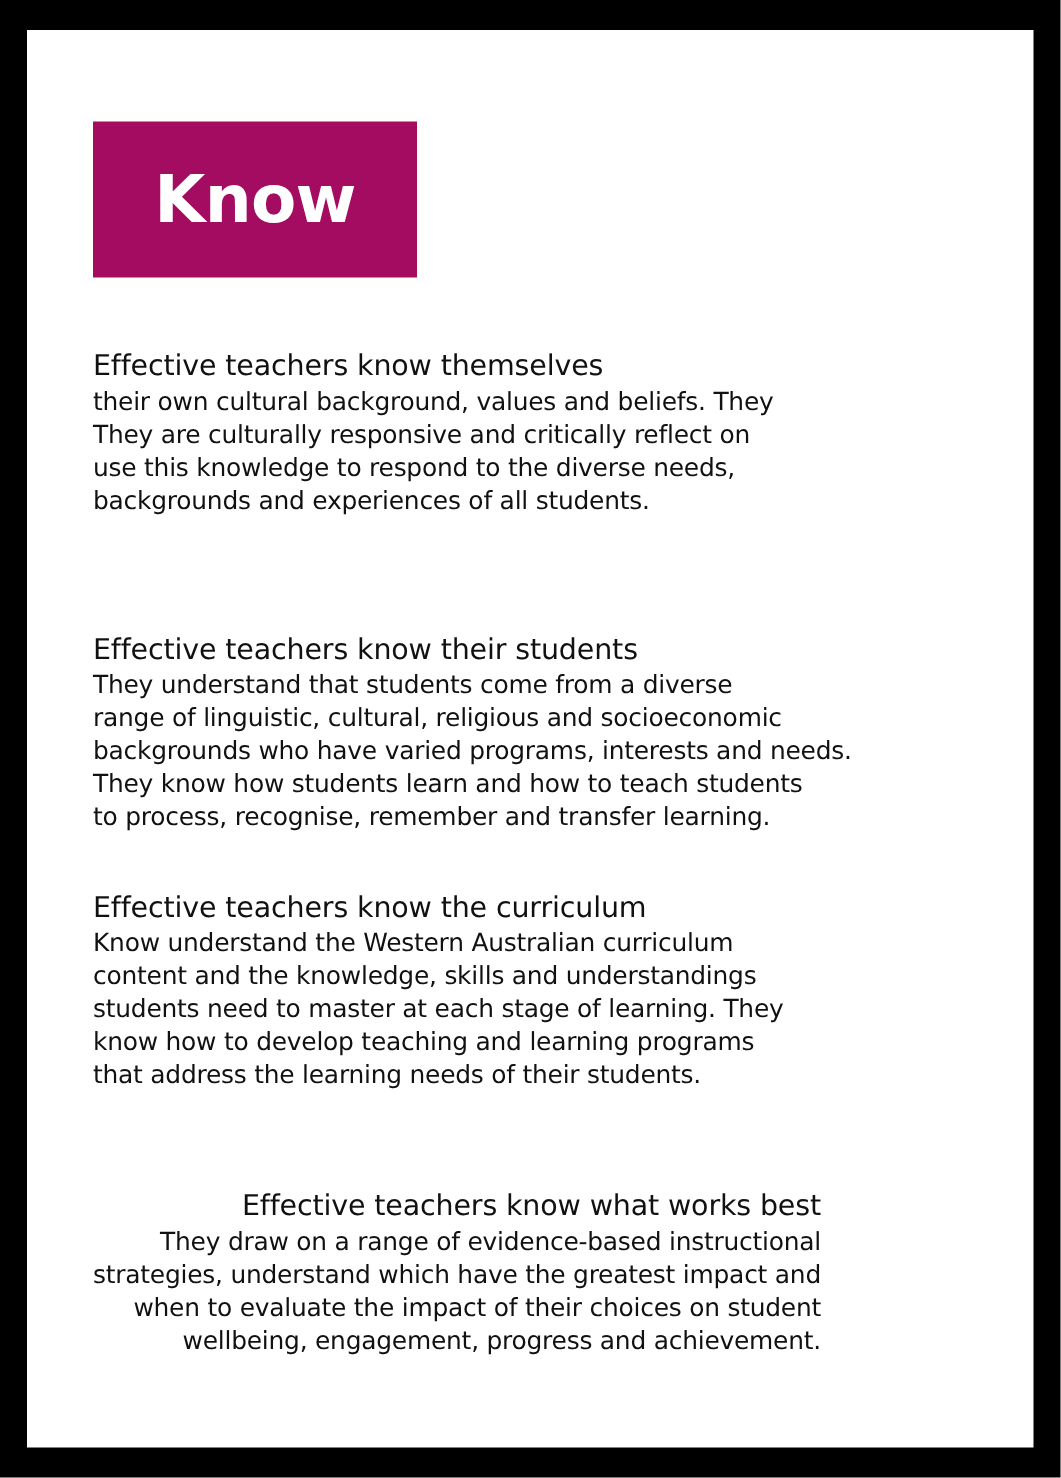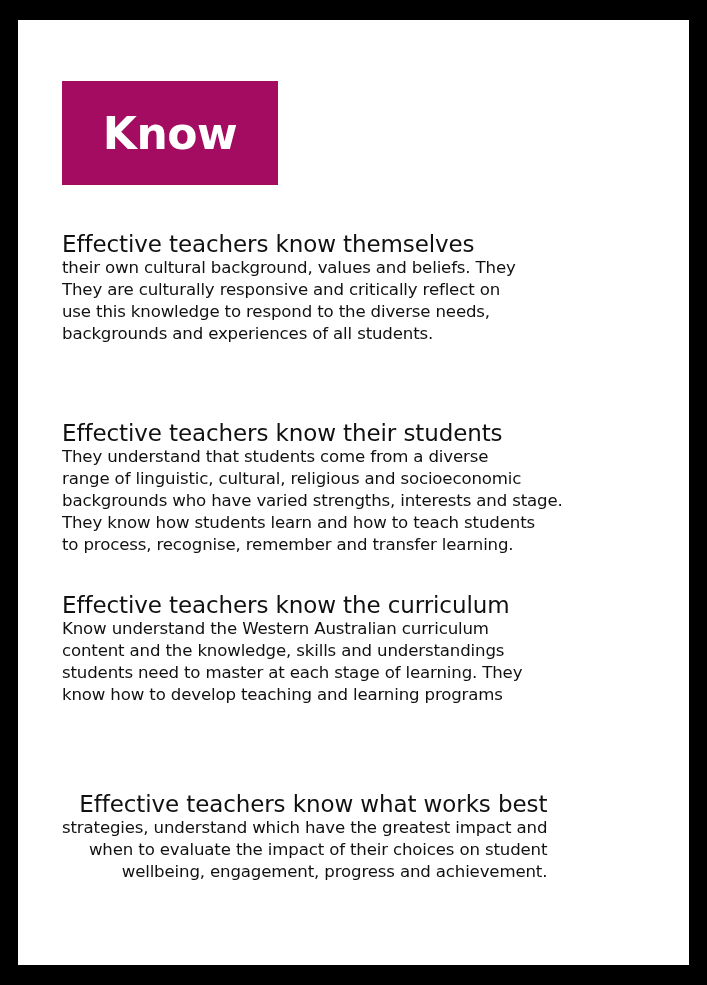--- a/index.html
+++ b/index.html
@@ -16,21 +16,21 @@
     position:absolute; left:44px; top:61px;
     width:216px; height:104px; background:#a30c61;
     display:flex; align-items:center; justify-content:center;
   }
   .title-box span {
     color:#fff; font-weight:bold; font-size:44px;
     font-family:"DejaVu Sans", sans-serif; letter-spacing:-0.5px;
   }
   .section { position:absolute; left:44px; }
   .section h2 {
-    margin:0; font-weight:normal; font-size:23px; color:#111;
+    margin:0; font-weight:normal; font-size:19px; color:#111;
     line-height:24px; letter-spacing:-0.1px;
   }
   .section .body { margin-top:1px; }
   .section .line {
     font-size:16.6px; line-height:22px; color:#111; white-space:nowrap;
     letter-spacing:-0.15px;
   }
 </style>
 </head>
 <body>
@@ -48,37 +48,39 @@
       <div class="line">use this knowledge to respond to the diverse needs,</div>
       <div class="line">backgrounds and experiences of all students.</div>
     </div>
   </div>
 
   <div class="section" style="top:381px;margin-top:20px;">
     <h2>Effective teachers know their students</h2>
     <div class="body">
       <div class="line">They understand that students come from a diverse</div>
       <div class="line">range of linguistic, cultural, religious and socioeconomic</div>
-      <div class="line">backgrounds who have varied strengths, interests and stage.</div>
+      <div class="line">backgrounds who have varied programs, interests and needs.</div>
       <div class="line">They know how students learn and how to teach students</div>
       <div class="line">to process, recognise, remember and transfer learning.</div>
     </div>
   </div>
 
   <div class="section" style="top:573px;">
     <h2>Effective teachers know the curriculum</h2>
     <div class="body">
       <div class="line">Know understand the Western Australian curriculum</div>
       <div class="line">content and the knowledge, skills and understandings</div>
       <div class="line">students need to master at each stage of learning. They</div>
       <div class="line">know how to develop teaching and learning programs</div>
+      <div class="line">that address the learning needs of their students.</div>
     </div>
   </div>
 
   <div class="section" style="top:772px;text-align:right;">
     <h2>Effective teachers know what works best</h2>
     <div class="body">
+      <div class="line">They draw on a range of evidence-based instructional</div>
       <div class="line">strategies, understand which have the greatest impact and</div>
       <div class="line">when to evaluate the impact of their choices on student</div>
       <div class="line">wellbeing, engagement, progress and achievement.</div>
     </div>
   </div>
 </div>
 
 </body></html>

